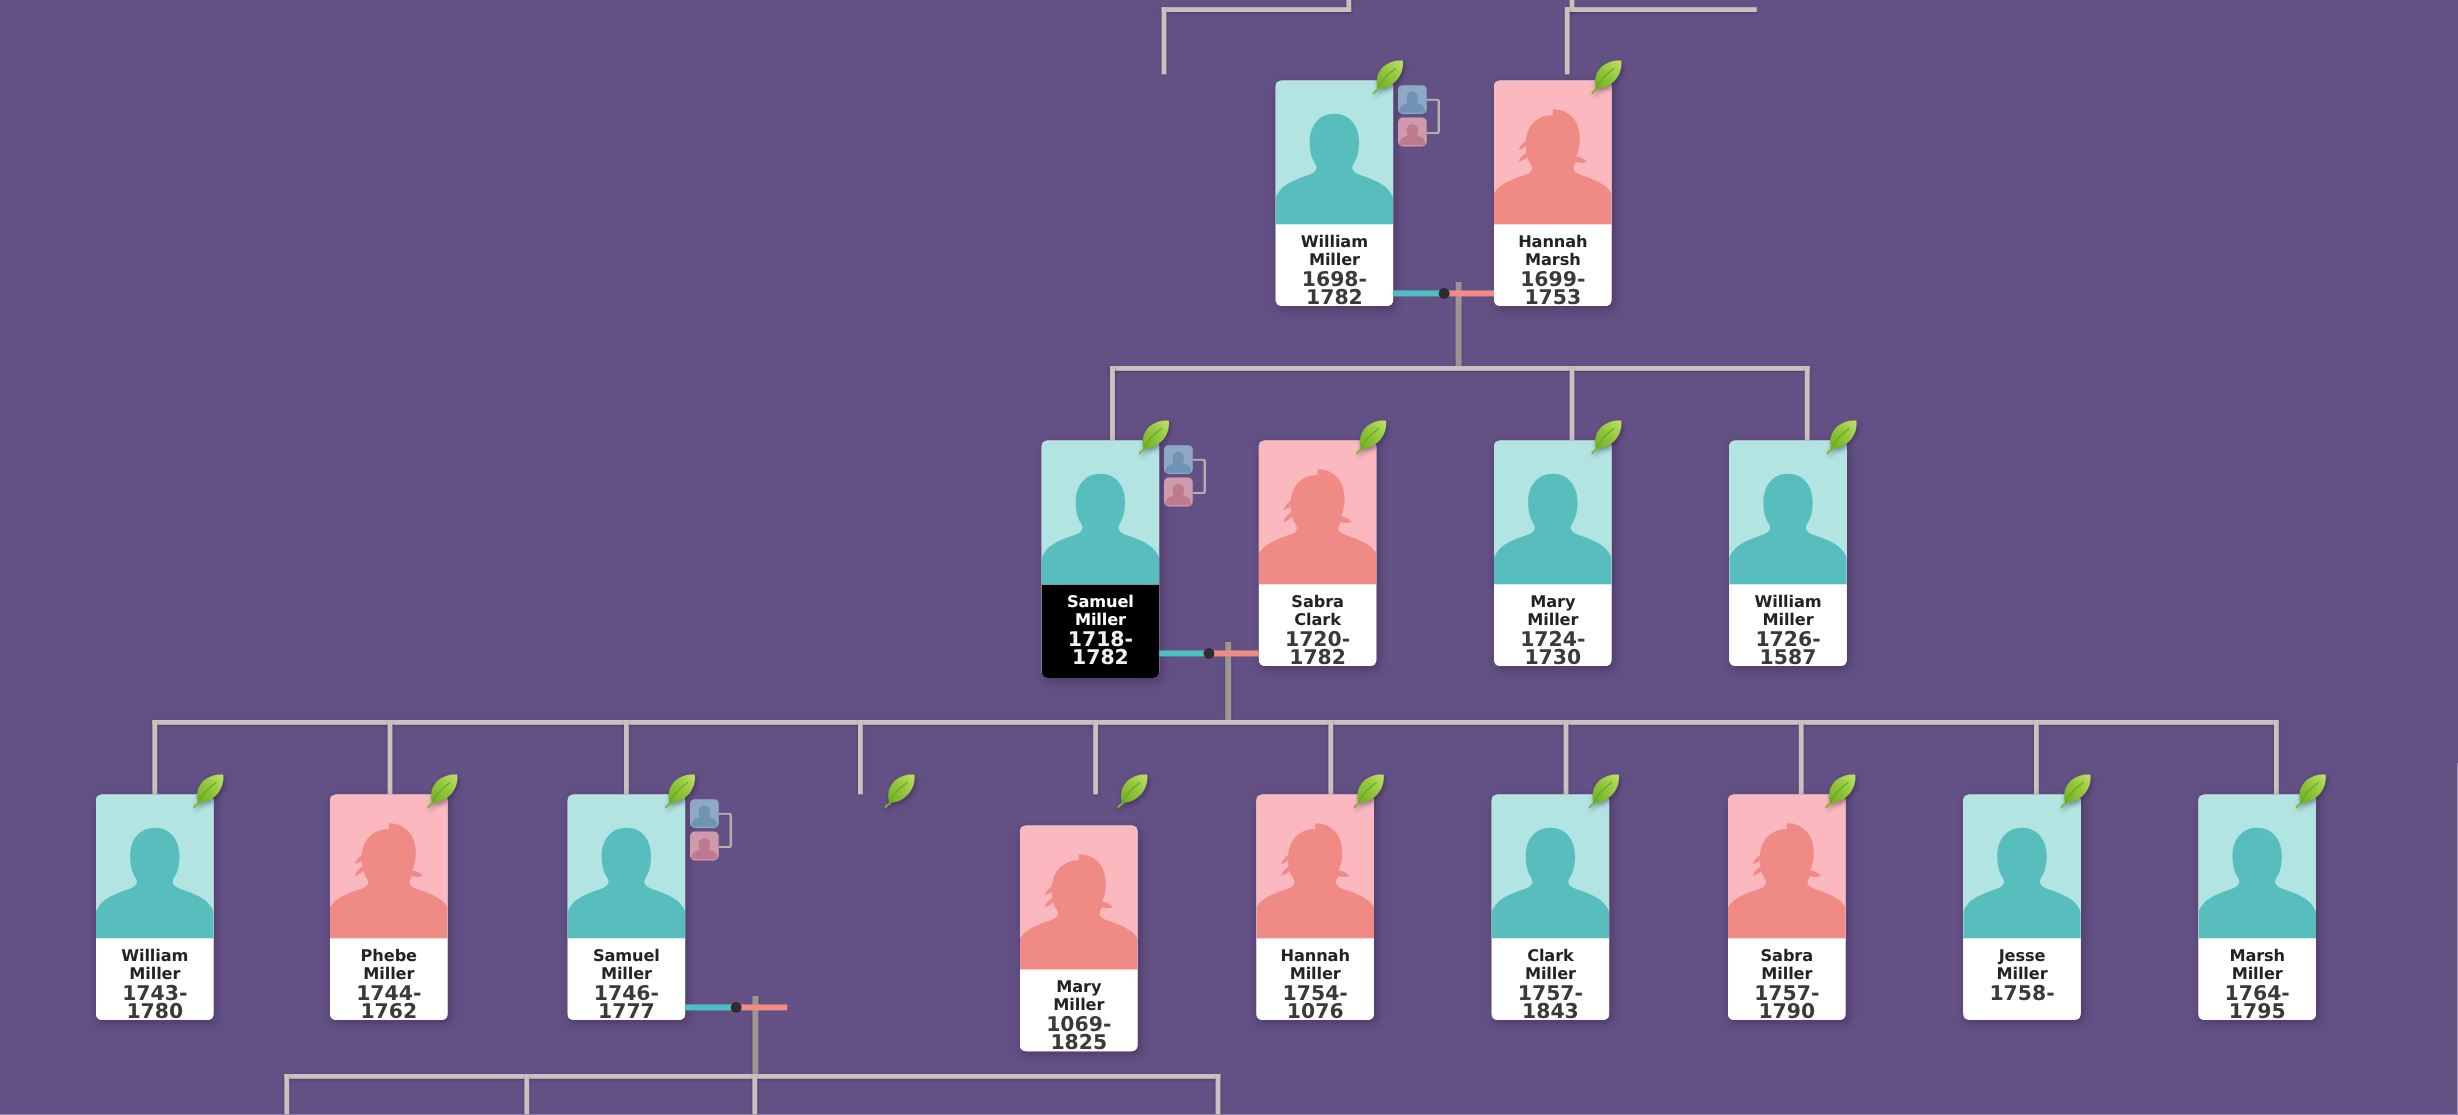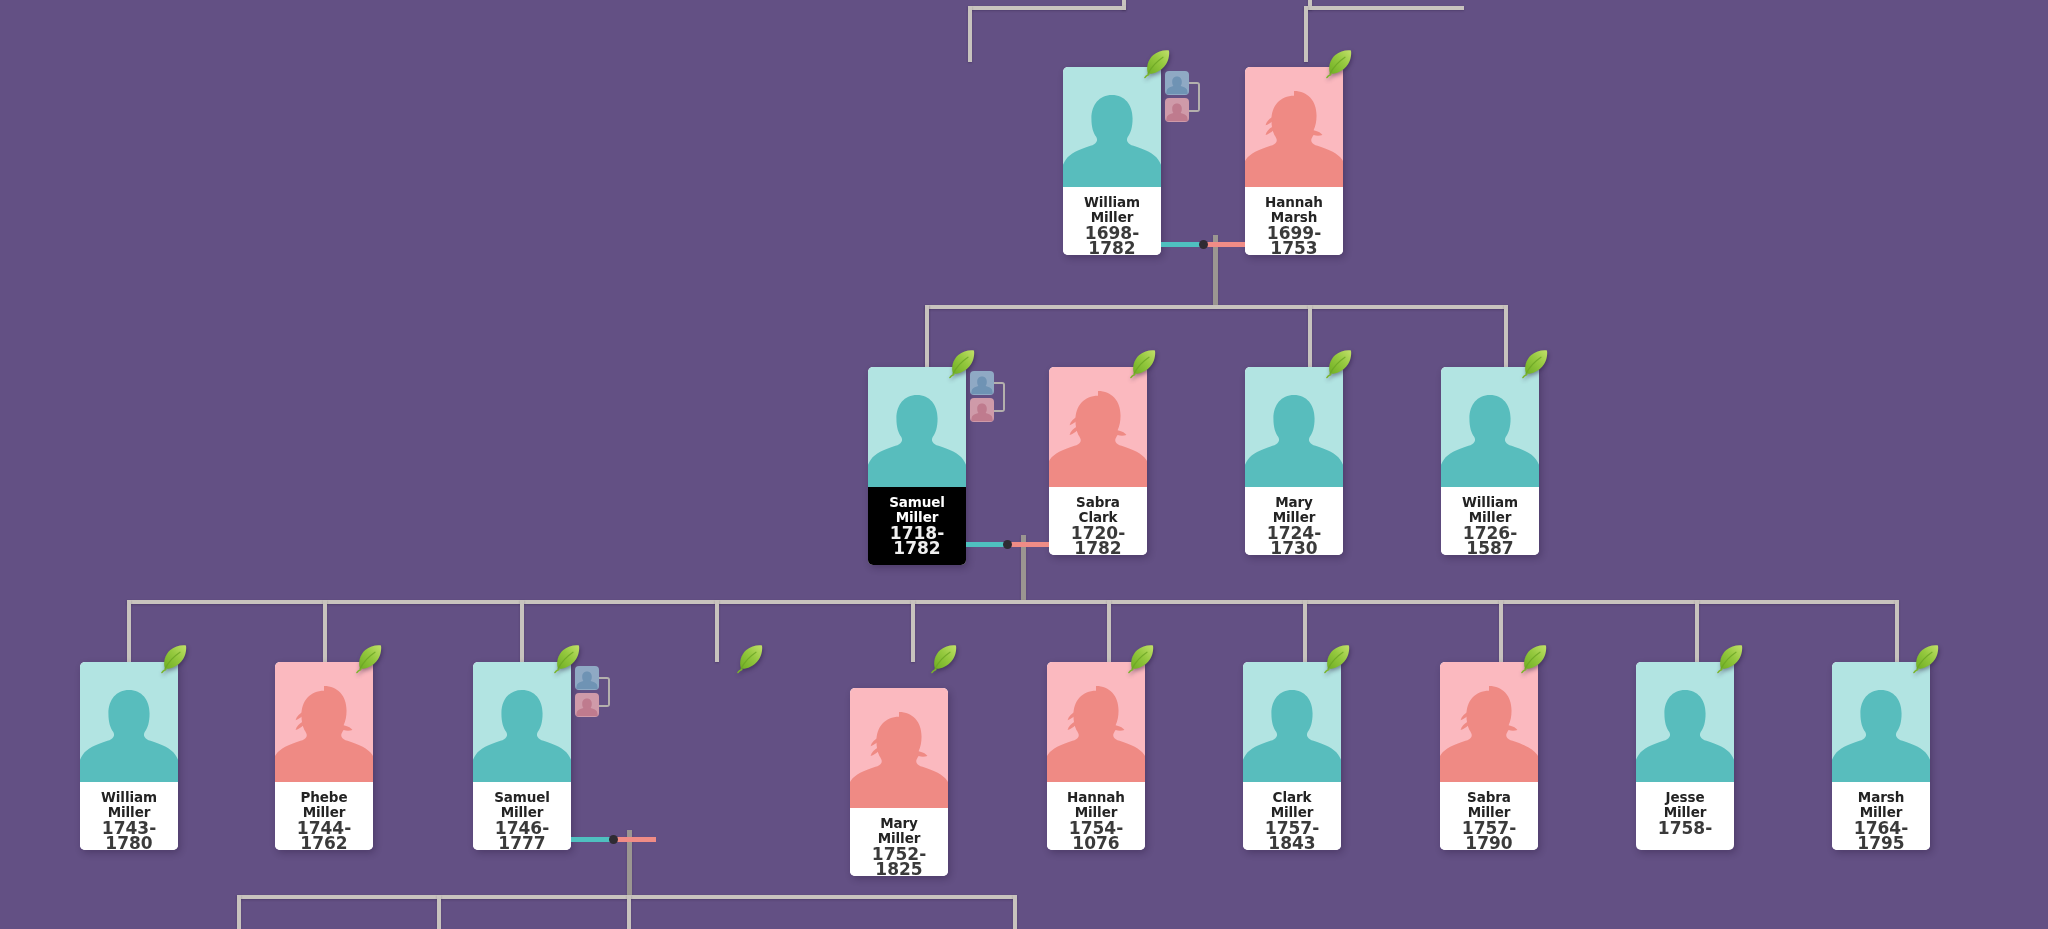--- a/index.html
+++ b/index.html
@@ -406,21 +406,21 @@
     <div class="card female" style="left: 850px; top: 688px; height: 188px;">
       <div class="photo">
         <svg viewBox="0 0 100 120" preserveAspectRatio="xMidYMax meet">
           <path fill="#ef8a84" d="M50 22c14 0 23 10 23 25 0 6-1 11-3 15 5 1 8 3 9 5-3 1-6 1-9 0-2 3-3 5-2 7 1 2 3 3 6 4 12 4 21 8 25 14 4 5 6 14 7 28H-6c1-14 3-23 7-28 4-6 13-10 25-14 3-1 5-2 6-4 1-2 0-4-2-7-2-4-3-9-3-15 0-15 9-25 23-25z"></path>
           <path fill="#ef8a84" d="M29 48c-4 2-7 5-8 9 3-1 6-3 8-5zm0 10c-4 2-7 5-8 9 3-1 6-3 8-5z"></path>
         </svg>
       </div>
       <div class="label">
         <div class="pname">Mary</div>
         <div class="psurname">Miller</div>
-        <div class="pdates">1752-1825</div>
+        <div class="pdates">1069-1825</div>
       </div>
     </div>
     <div class="leaf" style="left: 929px; top: 644px;">
       <svg viewBox="0 0 40 40">
         <defs>
           <linearGradient id="lg11" x1="0" y1="1" x2="1" y2="0">
             <stop offset="0%" stop-color="#6fae23"></stop>
             <stop offset="55%" stop-color="#95c93f"></stop>
             <stop offset="100%" stop-color="#c2e06a"></stop>
           </linearGradient>

